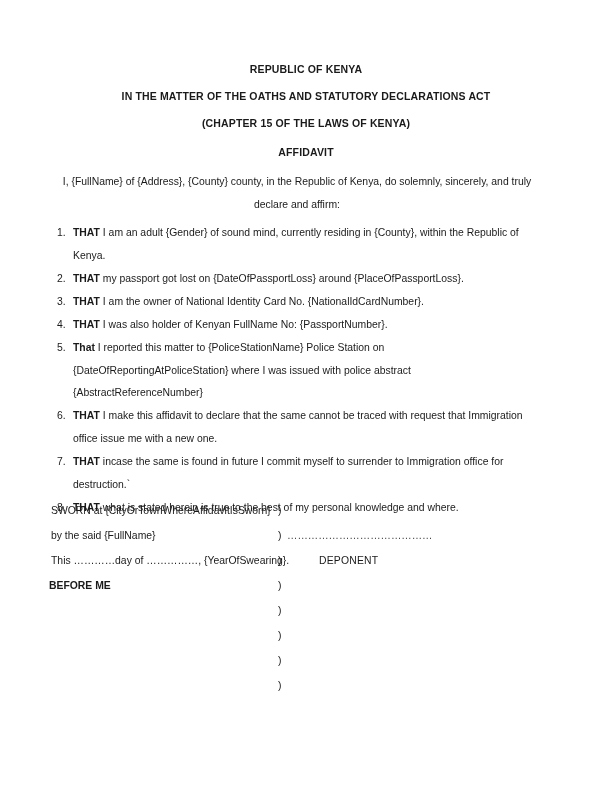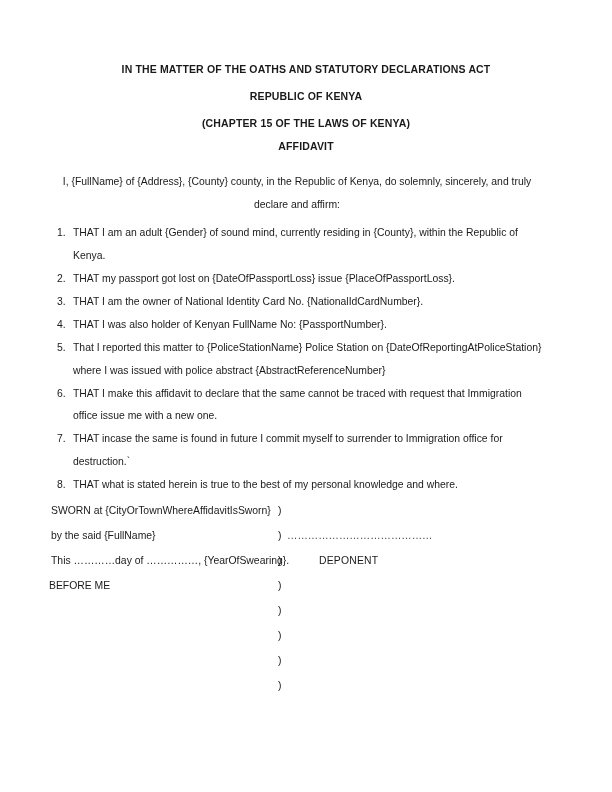--- a/index.html
+++ b/index.html
@@ -32,21 +32,21 @@
   .heading {
     text-align: center;
     font-weight: bold;
     font-size: 10.5px;
     letter-spacing: 0.15px;
     line-height: 1;
     margin: 0 0 15.5px 0;
   }
   .heading.h-title   { margin-bottom: 16.5px; }
   .heading.h-act     { margin-bottom: 16.5px; }
-  .heading.h-chapter { margin-bottom: 12px; }
+  .heading.h-chapter { margin-bottom: 18px; }
   .heading.h-affidavit { margin-bottom: 16px; }
 
   
   .intro {
     position: absolute;
     left: 55px;
     top: 171px;
     width: 484px;
     font-size: 10.4px;
     line-height: 22.5px;
@@ -68,21 +68,21 @@
     margin: 0 0 0.5px 0;
   }
   .claim .num {
     position: absolute;
     left: 2px;
     top: 0;
     width: 14px;
     text-align: left;
   }
   .claim .lead {
-    font-weight: normal;
+    font-weight: bold;
   }
 
   
   .jurat {
     position: absolute;
     left: 49px;
     top: 498px;
     width: 500px;
     font-size: 10.4px;
   }
@@ -94,21 +94,21 @@
   }
   .jurat-row .left {
     position: absolute;
     left: 2px;
     top: 0;
   }
   .jurat-row .left.indent {
     left: 2px;
   }
   .jurat-row .left.bold {
-    font-weight: normal;
+    font-weight: bold;
     left: 0px;
   }
   .jurat-row .paren {
     position: absolute;
     left: 229px;
     top: 0;
   }
   .jurat-row .right {
     position: absolute;
     left: 270px;
@@ -123,36 +123,36 @@
     letter-spacing: 0px;
     color: #444;
   }
 </style>
 </head>
 <body>
 
 <div class="page">
 
   <div class="heading-block">
+    <div class="heading h-title">REPUBLIC OF KENYA</div>
     <div class="heading h-act">IN THE MATTER OF THE OATHS AND STATUTORY DECLARATIONS ACT</div>
-    <div class="heading h-title">REPUBLIC OF KENYA</div>
     <div class="heading h-chapter">(CHAPTER 15 OF THE LAWS OF KENYA)</div>
     <div class="heading h-affidavit">AFFIDAVIT</div>
   </div>
 
   <div class="intro">I, {FullName} of {Address}, {County} county, in the Republic of Kenya, do solemnly, sincerely, and truly declare and affirm:</div>
 
   <div class="claims">
 
     <div class="claim">
       <span class="num">1.</span><span class="lead">THAT</span><span> I am an adult {Gender} of sound mind, currently residing in {County}, within the Republic of Kenya.</span>
     </div>
 
     <div class="claim">
-      <span class="num">2.</span><span class="lead">THAT</span><span> my passport got lost on {DateOfPassportLoss} issue {PlaceOfPassportLoss}.</span>
+      <span class="num">2.</span><span class="lead">THAT</span><span> my passport got lost on {DateOfPassportLoss} around {PlaceOfPassportLoss}.</span>
     </div>
 
     <div class="claim">
       <span class="num">3.</span><span class="lead">THAT</span><span> I am the owner of National Identity Card No. {NationalIdCardNumber}.</span>
     </div>
 
     <div class="claim">
       <span class="num">4.</span><span class="lead">THAT</span><span> I was also holder of Kenyan FullName No: {PassportNumber}.</span>
     </div>
 

